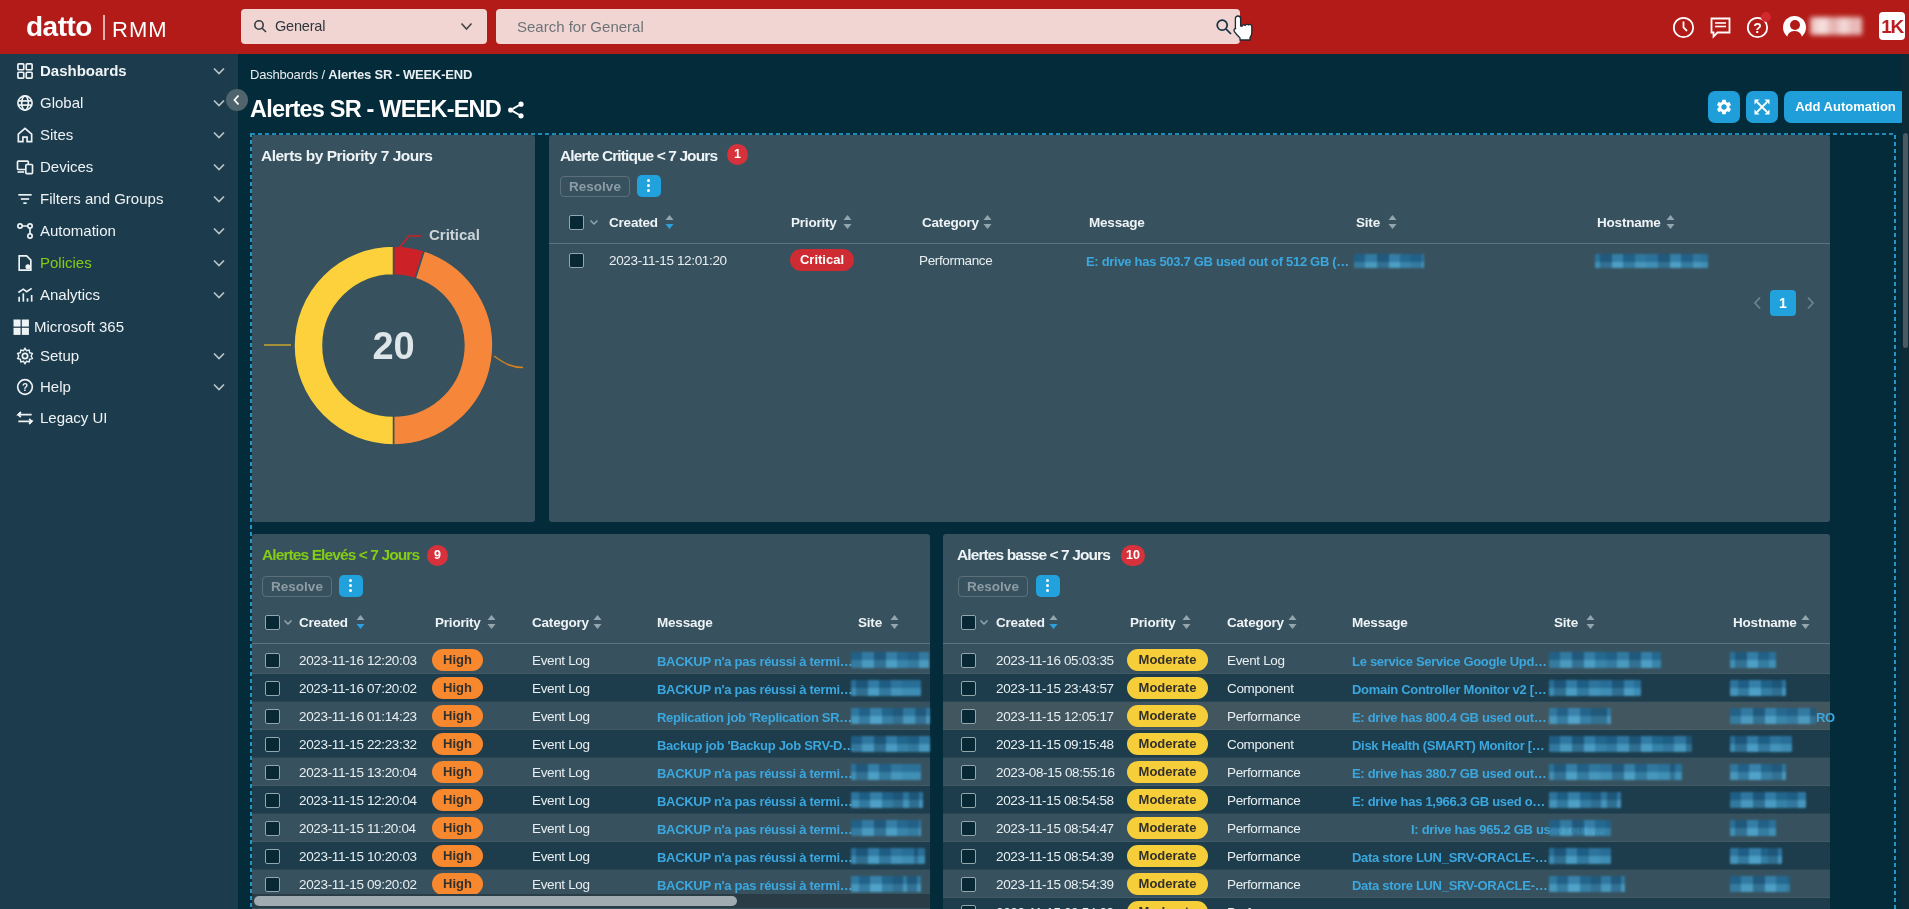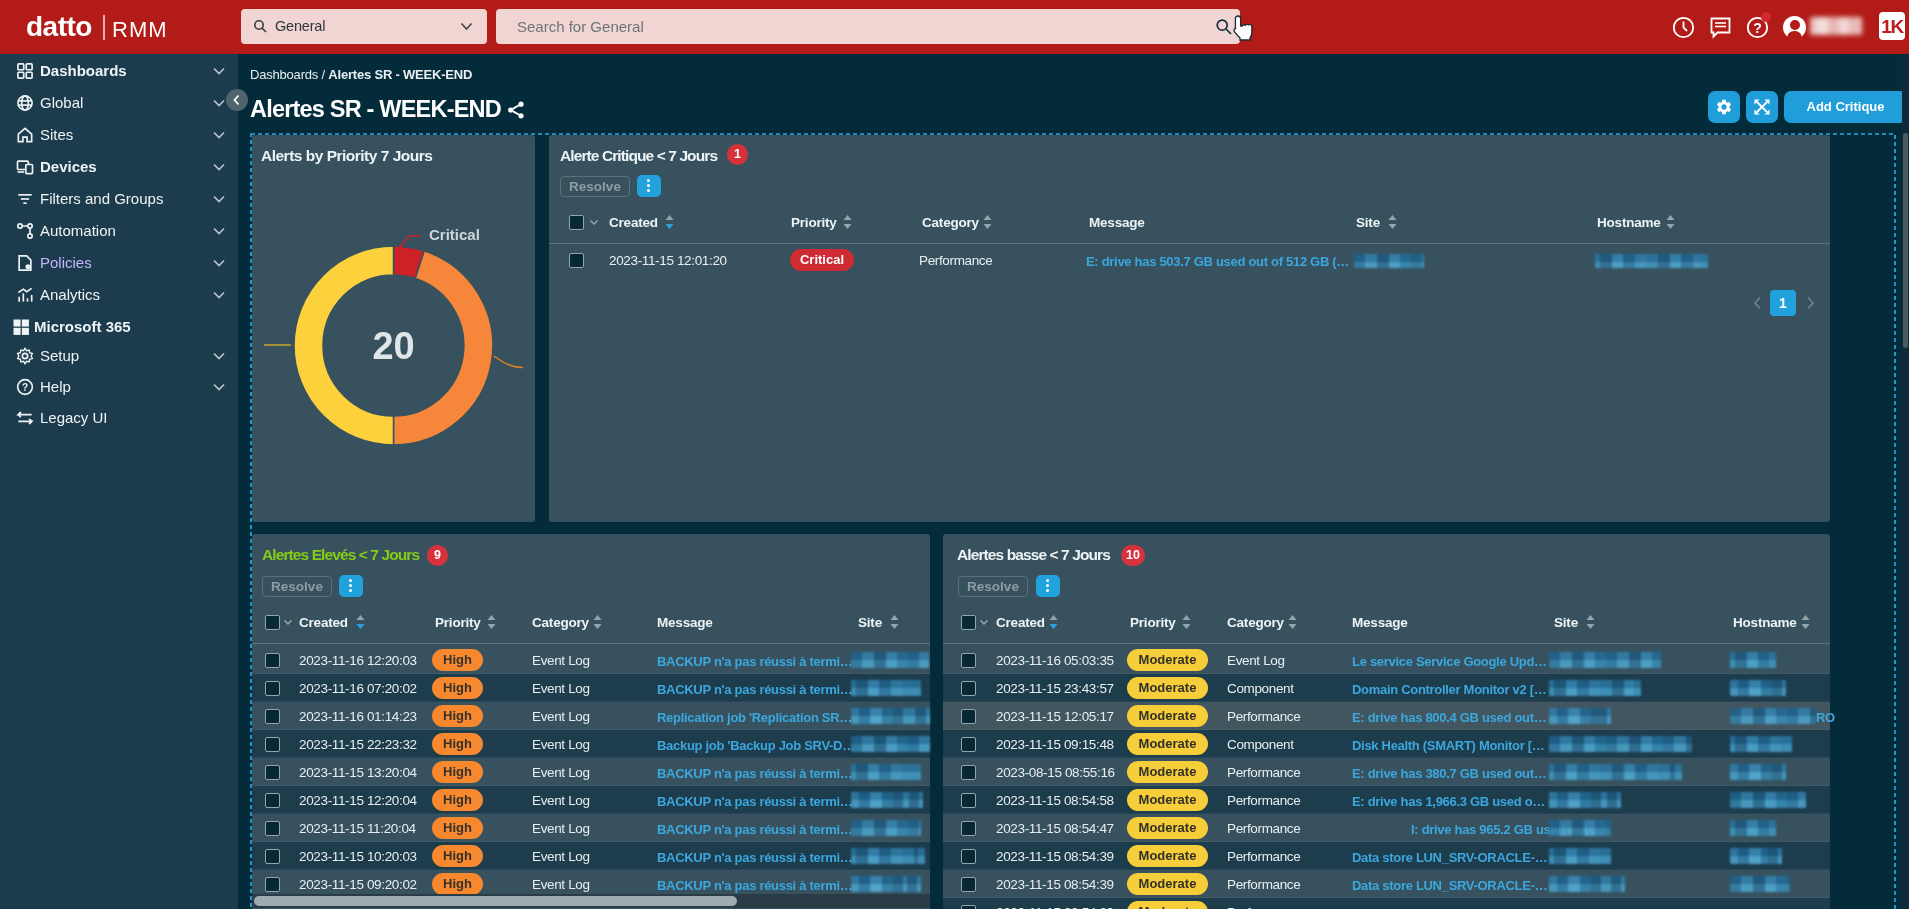--- a/index.html
+++ b/index.html
@@ -84,21 +84,21 @@
   </svg>
 <div class="t" style="left:40px;top:126px;font-size:15px;font-weight:500;color:#eef3f5;letter-spacing:0">Sites</div>
 <svg style="position:absolute;left:212px;top:131px" width="14" height="9" viewBox="0 0 14 9">
     <path d="M2 1.5 L7 6.5 L12 1.5" stroke="#b9c5ca" stroke-width="1.7" fill="none"></path>
   </svg>
 <svg style="position:absolute;left:15px;top:157px" width="20" height="20" viewBox="0 0 24 24" fill="none" stroke="#eef3f5" stroke-width="2">
     <rect x="3" y="5" width="13" height="10" rx="1"></rect>
     <rect x="13" y="9" width="8" height="11" rx="1" fill="#1c3b4c"></rect>
     <line x1="3" y1="18" x2="11" y2="18"></line>
   </svg>
-<div class="t" style="left:40px;top:158px;font-size:15px;font-weight:700;color:#eef3f5;letter-spacing:0">Devices</div>
+<div class="t" style="left:40px;top:158px;font-size:15px;font-weight:400;color:#eef3f5;letter-spacing:0">Devices</div>
 <svg style="position:absolute;left:212px;top:163px" width="14" height="9" viewBox="0 0 14 9">
     <path d="M2 1.5 L7 6.5 L12 1.5" stroke="#b9c5ca" stroke-width="1.7" fill="none"></path>
   </svg>
 <svg style="position:absolute;left:15px;top:189px" width="20" height="20" viewBox="0 0 24 24" fill="none" stroke="#eef3f5" stroke-width="2">
     <line x1="4" y1="7" x2="20" y2="7"></line>
     <line x1="7" y1="12" x2="17" y2="12"></line>
     <line x1="10" y1="17" x2="14" y2="17"></line>
   </svg>
 <div class="t" style="left:40px;top:190px;font-size:15px;font-weight:500;color:#eef3f5;letter-spacing:0">Filters and Groups</div>
 <svg style="position:absolute;left:212px;top:195px" width="14" height="9" viewBox="0 0 14 9">
@@ -111,42 +111,42 @@
     <path d="M8.5 6 L15.4 6 M18 8.6 L18 15.4"></path>
   </svg>
 <div class="t" style="left:40px;top:222px;font-size:15px;font-weight:500;color:#eef3f5;letter-spacing:0">Automation</div>
 <svg style="position:absolute;left:212px;top:227px" width="14" height="9" viewBox="0 0 14 9">
     <path d="M2 1.5 L7 6.5 L12 1.5" stroke="#b9c5ca" stroke-width="1.7" fill="none"></path>
   </svg>
 <svg style="position:absolute;left:15px;top:253px" width="20" height="20" viewBox="0 0 24 24" fill="none" stroke="#eef3f5" stroke-width="2">
     <path d="M5 3.5 H14 L19 8.5 V20.5 H5 Z"></path>
     <circle cx="15.5" cy="16.5" r="3" fill="#eef3f5" stroke="none"></circle>
   </svg>
-<div class="t" style="left:40px;top:254px;font-size:15px;font-weight:500;color:#c4b5fd;letter-spacing:0">Policies</div>
+<div class="t" style="left:40px;top:254px;font-size:15px;font-weight:500;color:#84cc16;letter-spacing:0">Policies</div>
 <svg style="position:absolute;left:212px;top:259px" width="14" height="9" viewBox="0 0 14 9">
     <path d="M2 1.5 L7 6.5 L12 1.5" stroke="#b9c5ca" stroke-width="1.7" fill="none"></path>
   </svg>
 <svg style="position:absolute;left:15px;top:285px" width="20" height="20" viewBox="0 0 24 24" fill="none" stroke="#eef3f5" stroke-width="2">
     <line x1="5" y1="20" x2="5" y2="14"></line>
     <line x1="10" y1="20" x2="10" y2="10"></line>
     <line x1="15" y1="20" x2="15" y2="16"></line>
     <line x1="20" y1="20" x2="20" y2="12"></line>
     <path d="M4 9 L10 5 L14 8 L20 4"></path>
   </svg>
 <div class="t" style="left:40px;top:286px;font-size:15px;font-weight:500;color:#eef3f5;letter-spacing:0">Analytics</div>
 <svg style="position:absolute;left:212px;top:291px" width="14" height="9" viewBox="0 0 14 9">
     <path d="M2 1.5 L7 6.5 L12 1.5" stroke="#b9c5ca" stroke-width="1.7" fill="none"></path>
   </svg>
 <svg style="position:absolute;left:11px;top:317px" width="20" height="20" viewBox="0 0 24 24" fill="none" stroke="#eef3f5" stroke-width="2">
     <rect x="3" y="3" width="8.5" height="8.5" fill="#eef3f5" stroke="none"></rect>
     <rect x="13" y="3" width="8.5" height="8.5" fill="#eef3f5" stroke="none"></rect>
     <rect x="3" y="13" width="8.5" height="8.5" fill="#eef3f5" stroke="none"></rect>
     <rect x="13" y="13" width="8.5" height="8.5" fill="#eef3f5" stroke="none"></rect>
   </svg>
-<div class="t" style="left:34px;top:318px;font-size:15px;font-weight:700;color:#eef3f5;letter-spacing:0">Microsoft 365</div>
+<div class="t" style="left:34px;top:318px;font-size:15px;font-weight:400;color:#eef3f5;letter-spacing:0">Microsoft 365</div>
 <svg style="position:absolute;left:15px;top:346px" width="20" height="20" viewBox="0 0 24 24" fill="none" stroke="#eef3f5" stroke-width="2">
     <circle cx="12" cy="12" r="3.2"></circle>
     <path d="M12 2.8 L13.8 5.5 L17 4.8 L17.5 8 L20.8 9 L19.4 12 L20.8 15 L17.5 16 L17 19.2 L13.8 18.5 L12 21.2 L10.2 18.5 L7 19.2 L6.5 16 L3.2 15 L4.6 12 L3.2 9 L6.5 8 L7 4.8 L10.2 5.5 Z" stroke-width="1.7"></path>
   </svg>
 <div class="t" style="left:40px;top:347px;font-size:15px;font-weight:500;color:#eef3f5;letter-spacing:0">Setup</div>
 <svg style="position:absolute;left:212px;top:352px" width="14" height="9" viewBox="0 0 14 9">
     <path d="M2 1.5 L7 6.5 L12 1.5" stroke="#b9c5ca" stroke-width="1.7" fill="none"></path>
   </svg>
 <svg style="position:absolute;left:15px;top:377px" width="20" height="20" viewBox="0 0 24 24" fill="none" stroke="#eef3f5" stroke-width="2">
     <circle cx="12" cy="12" r="8.8"></circle>
@@ -183,21 +183,21 @@
 <div style="position:absolute;left:1746px;top:91px;width:32px;height:32px;background:#1f9ed9;border-radius:7px"></div>
 <svg style="position:absolute;left:1752px;top:97px" width="20" height="20" viewBox="0 0 20 20" stroke="#fff" stroke-width="1.8" fill="#fff">
 <line x1="5" y1="5" x2="15" y2="15"></line>
     <line x1="15" y1="5" x2="5" y2="15"></line>
 <path d="M2.5 2.5 h5 l-5 5 Z" stroke="none"></path>
     <path d="M17.5 2.5 v5 l-5 -5 Z" stroke="none"></path>
 <path d="M2.5 17.5 v-5 l5 5 Z" stroke="none"></path>
     <path d="M17.5 17.5 h-5 l5 -5 Z" stroke="none"></path>
   </svg>
 <div style="position:absolute;left:1784px;top:91px;width:123px;height:32px;background:#1f9ed9;border-radius:7px"></div>
-<div class="t b" style="left:1784px;top:99px;width:123px;text-align:center;font-size:13px;color:#fff;letter-spacing:0">Add Critique</div>
+<div class="t b" style="left:1784px;top:99px;width:123px;text-align:center;font-size:13px;color:#fff;letter-spacing:0">Add Automation</div>
 <svg style="position:absolute;left:250px;top:133px" width="1646" height="776" viewBox="0 0 1646 776">
     <rect x="1" y="1" width="1644" height="790" fill="none" stroke="#2aa9e1" stroke-width="1.7" stroke-dasharray="4 3"></rect>
   </svg>
 <div class="card" style="left:252px;top:135px;width:283px;height:387px"></div>
 <div class="t b" style="left:261px;top:147px;font-size:15.5px;color:#eef3f6;letter-spacing:-0.5px">Alerts by Priority 7 Jours</div>
 <svg style="position:absolute;left:252px;top:135px" width="283" height="387" viewBox="0 0 283 387">
     <path d="M141.5,111.0 A99.5,99.5 0 0 1 172.2,115.9 L163.3,143.5 A70.5,70.5 0 0 0 141.5,140.0 Z" fill="#cc2127" stroke="#37525e" stroke-width="1.5"></path>
     <path d="M172.2,115.9 A99.5,99.5 0 0 1 141.5,310.0 L141.5,281.0 A70.5,70.5 0 0 0 163.3,143.5 Z" fill="#f5863a" stroke="#37525e" stroke-width="1.5"></path>
     <path d="M141.5,310.0 A99.5,99.5 0 0 1 141.5,111.0 L141.5,140.0 A70.5,70.5 0 0 0 141.5,281.0 Z" fill="#fdd13c" stroke="#37525e" stroke-width="1.5"></path>
     <path d="M169,101 L157,101 L146,114" stroke="#cc2127" fill="none" stroke-width="1.5"></path>

